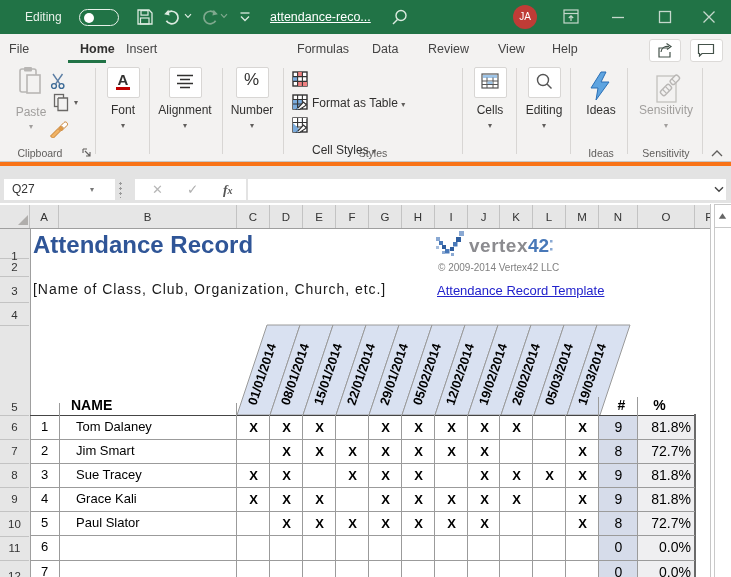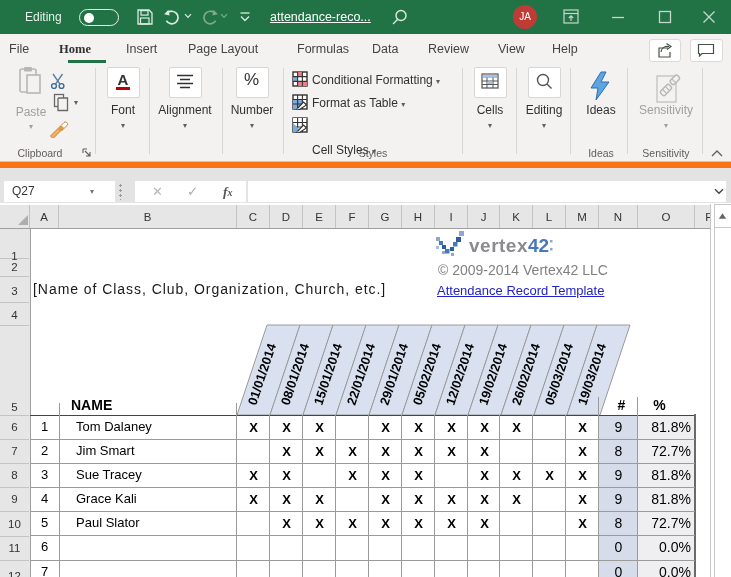--- a/index.html
+++ b/index.html
@@ -14,21 +14,21 @@
   .tab{position:absolute;top:0;height:29px;line-height:31px;font-size:12.5px;color:#444;text-align:left;}
   
   #ribbon{left:0;top:63px;width:731px;height:98px;background:#f3f2f1;border-bottom:1px solid #c8c6c4;}
   .gsep{position:absolute;top:5px;height:86px;width:1px;background:#d8d6d4;}
   .glabel{position:absolute;top:84px;font-size:10.5px;color:#605e5c;text-align:center;width:80px;}
   .bigbtn{position:absolute;top:4px;width:31px;height:29px;background:#fff;border:1px solid #d8d6d4;border-radius:2px;}
   .btnlabel{position:absolute;top:40px;font-size:12px;color:#323130;text-align:center;width:70px;}
   .caret{position:absolute;font-size:8px;color:#605e5c;text-align:center;width:70px;}
   .styles-item{position:absolute;font-size:12px;color:#323130;white-space:nowrap;}
   
-  #fbar{left:0;top:162px;width:731px;height:40px;background:#e3e3e3;border-top:6px solid #f97316;}
+  #fbar{left:0;top:162px;width:731px;height:40px;background:#e3e3e3;border-top:4px solid #f97316;}
   
   #sheet{left:0;top:203px;width:731px;height:374px;background:#fff;}
   #colheads{position:absolute;left:0;top:2px;width:710px;height:23px;background:#e6e6e6;border-bottom:1px solid #9f9f9f;}
   .colhead{position:absolute;top:0;height:23px;line-height:25px;text-align:center;font-size:11.5px;color:#333;border-right:1px solid #c3c3c3;}
   #rowheads{position:absolute;left:0;top:26px;width:30px;height:348px;background:#e6e6e6;border-right:1px solid #9f9f9f;}
   .rowhead{position:absolute;left:0;width:29px;text-align:center;font-size:11.5px;color:#333;border-bottom:1px solid #c3c3c3;}
   .cell-line{position:absolute;background:#9b9b9b;}
   .gtext{position:absolute;font-size:14px;color:#000;}
   .name{position:absolute;font-size:13px;color:#000;}
   .xmark{position:absolute;width:33px;text-align:center;font-size:13px;font-weight:bold;color:#000;line-height:24px;}
@@ -92,24 +92,23 @@
   <svg class="abs" style="left:657px;top:9px" width="16" height="16" viewBox="0 0 16 16">
     <rect x="2.5" y="2.5" width="11" height="11" fill="none" stroke="#c5d8cc" stroke-width="1.3"></rect>
   </svg>
   <svg class="abs" style="left:701px;top:9px" width="16" height="16" viewBox="0 0 16 16">
     <path d="M2.5 2.5 L13.5 13.5 M13.5 2.5 L2.5 13.5" stroke="#c5d8cc" stroke-width="1.3"></path>
   </svg>
 </div>
 
 <div class="abs" id="tabs">
   <div class="tab" style="left:9px;width:36px;">File</div>
-  <div class="tab" style="left:59px;width:46px;font-weight:bold;color:#323130;font-family:Liberation Serif, serif;">Home</div>
+  <div class="tab" style="left:80px;width:46px;font-weight:bold;color:#323130;">Home</div>
   <div class="abs" style="left:68px;top:26px;width:38px;height:3px;background:#217346;"></div>
   <div class="tab" style="left:126px;width:44px;">Insert</div>
-  <div class="tab" style="left:188px;width:84px;">Page Layout</div>
   <div class="tab" style="left:290px;width:64px;margin-left:7px;">Formulas</div>
   <div class="tab" style="left:372px;width:38px;">Data</div>
   <div class="tab" style="left:428px;width:54px;">Review</div>
   <div class="tab" style="left:498px;width:36px;">View</div>
   <div class="tab" style="left:552px;width:38px;">Help</div>
 
   <div class="abs" style="left:649px;top:5px;width:30px;height:21px;background:#fff;border:1px solid #dcdad8;border-radius:3px;"></div>
   <svg class="abs" style="left:656px;top:8px" width="17" height="16" viewBox="0 0 17 16">
     <path d="M12 6 h-9 v9 h11 v-5" fill="none" stroke="#44524a" stroke-width="1.2"></path>
     <path d="M5 10 c0.5 -4 4 -6 8 -5.5" fill="none" stroke="#44524a" stroke-width="1.2"></path>
@@ -183,21 +182,20 @@
   <div class="btnlabel" style="left:217px;">Number</div>
   <div class="caret" style="left:217px;top:58px;">▾</div>
 
   <svg class="abs" style="left:292px;top:8px" width="16" height="16" viewBox="0 0 16 16">
     <rect x="1" y="1" width="14" height="14" fill="#fff" stroke="#333" stroke-width="1.4"></rect>
     <rect x="5.6" y="1" width="4.8" height="4.6" fill="#ee8080"></rect>
     <rect x="1" y="5.6" width="4.6" height="4.8" fill="#7aabdc"></rect>
     <rect x="5.6" y="10.4" width="9.4" height="4.6" fill="#ee8080"></rect>
     <path d="M1 5.6 h14 M1 10.4 h14 M5.6 1 v14 M10.4 1 v14" stroke="#333" stroke-width="1.1"></path>
   </svg>
-  <div class="styles-item" style="left:312px;top:10px;">Conditional Formatting <span style="font-size:8px;color:#605e5c;">▾</span></div>
   <svg class="abs" style="left:292px;top:31px" width="16" height="16" viewBox="0 0 16 16">
     <rect x="1" y="1" width="14" height="14" fill="#fff" stroke="#333" stroke-width="1.4"></rect>
     <rect x="1" y="5.5" width="9" height="9.5" fill="#7aabdc"></rect>
     <path d="M1 5.5 h14 M1 10 h14 M5.6 1 v14 M10.4 1 v14" stroke="#333" stroke-width="1.1"></path>
     <path d="M4.5 15.5 L11.5 8 L14.5 11 L7.5 15.5 z" fill="#fff" stroke="#333" stroke-width="1.1"></path>
     <path d="M4.5 15.5 L6.5 15.2 L5.2 13.8 z" fill="#7aabdc"></path>
   </svg>
   <div class="styles-item" style="left:312px;top:33px;">Format as Table <span style="font-size:8px;color:#605e5c;">▾</span></div>
   <svg class="abs" style="left:292px;top:54px" width="16" height="16" viewBox="0 0 16 16">
     <rect x="1" y="1" width="14" height="14" fill="#fff" stroke="#333" stroke-width="1.4"></rect>
@@ -304,39 +302,40 @@
     <div class="rowhead" style="top:97px;height:89px;line-height:163px;">5</div>
     <div class="rowhead" style="top:187px;height:23px;line-height:23px;">6</div>
     <div class="rowhead" style="top:211px;height:23px;line-height:23px;">7</div>
     <div class="rowhead" style="top:235px;height:23px;line-height:23px;">8</div>
     <div class="rowhead" style="top:259px;height:23px;line-height:23px;">9</div>
     <div class="rowhead" style="top:283px;height:24px;line-height:24px;">10</div>
     <div class="rowhead" style="top:308px;height:23px;line-height:23px;">11</div>
     <div class="rowhead" style="top:332px;height:16px;line-height:30px;border-bottom:none;">12</div>
   </div>
 
+  <div class="abs" style="left:33px;top:28px;font-size:24px;font-weight:bold;color:#2f5597;">Attendance Record</div>
 
   <svg class="abs" style="left:436px;top:27px" width="140" height="28" viewBox="0 0 140 28">
     <rect x="0" y="7" width="4" height="4" fill="#8aa9d3"></rect>
     <rect x="3" y="11" width="4" height="4" fill="#4878b8"></rect>
     <rect x="0" y="16" width="3" height="3" fill="#a6bddc"></rect>
     <rect x="6" y="15" width="4" height="4" fill="#2e5d9e"></rect>
     <rect x="9" y="19" width="4.5" height="4.5" fill="#4878b8"></rect>
     <rect x="6" y="21" width="3" height="3" fill="#8aa9d3"></rect>
     <rect x="14" y="17" width="4" height="4" fill="#2e5d9e"></rect>
     <rect x="15" y="23" width="3" height="3" fill="#8aa9d3"></rect>
     <rect x="17" y="12" width="4.5" height="4.5" fill="#4878b8"></rect>
     <rect x="20" y="7" width="5" height="5" fill="#2e5d9e"></rect>
     <rect x="23" y="1" width="5" height="5" fill="#8aa9d3"></rect>
     <text x="33" y="22" font-family="Liberation Sans" font-size="19" font-weight="bold" fill="#8b8b8f" letter-spacing="0.5">vertex</text>
     <text x="92" y="22" font-family="Liberation Sans" font-size="19" font-weight="bold" fill="#4878b8">42</text>
     <rect x="114" y="10" width="2.5" height="2.5" fill="#8aa9d3"></rect>
     <rect x="114" y="18" width="2.5" height="2.5" fill="#8aa9d3"></rect>
   </svg>
-  <div class="abs" style="left:438px;top:59px;font-size:14px;color:#808080;">© 2009-2014 Vertex42 LLC</div>
+  <div class="abs" style="left:438px;top:59px;font-size:10px;color:#808080;">© 2009-2014 Vertex42 LLC</div>
 
   <div class="abs" style="left:33px;top:78px;font-size:14px;letter-spacing:0.95px;color:#1a1a1a;">[Name of Class, Club, Organization, Church, etc.]</div>
   <div class="abs" style="left:437px;top:80px;font-size:13px;color:#2222cc;text-decoration:underline;">Attendance Record Template</div>
 
   <svg class="abs" style="left:0px;top:0px" width="710" height="374" viewBox="0 0 710 374">
     <g stroke="#9a9a9a" stroke-width="1" fill="#d9e1f1">
       <path d="M237 212 L267 122 L300 122 L270 212 z"></path>
       <path d="M270 212 L300 122 L333 122 L303 212 z"></path>
       <path d="M303 212 L333 122 L366 122 L336 212 z"></path>
       <path d="M336 212 L366 122 L399 122 L369 212 z"></path>

